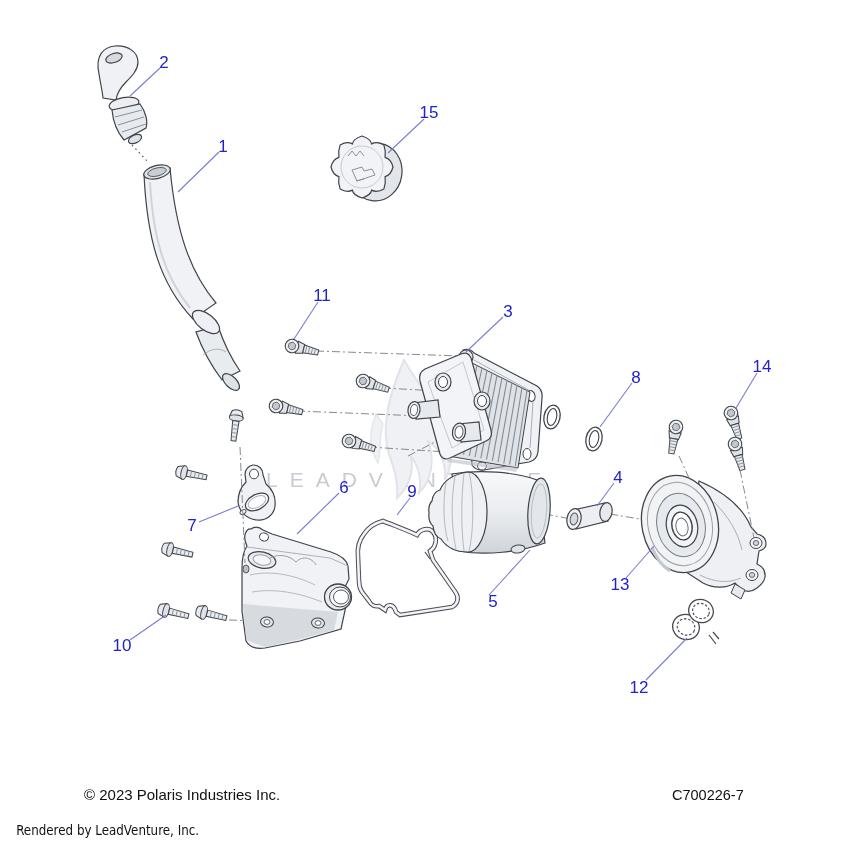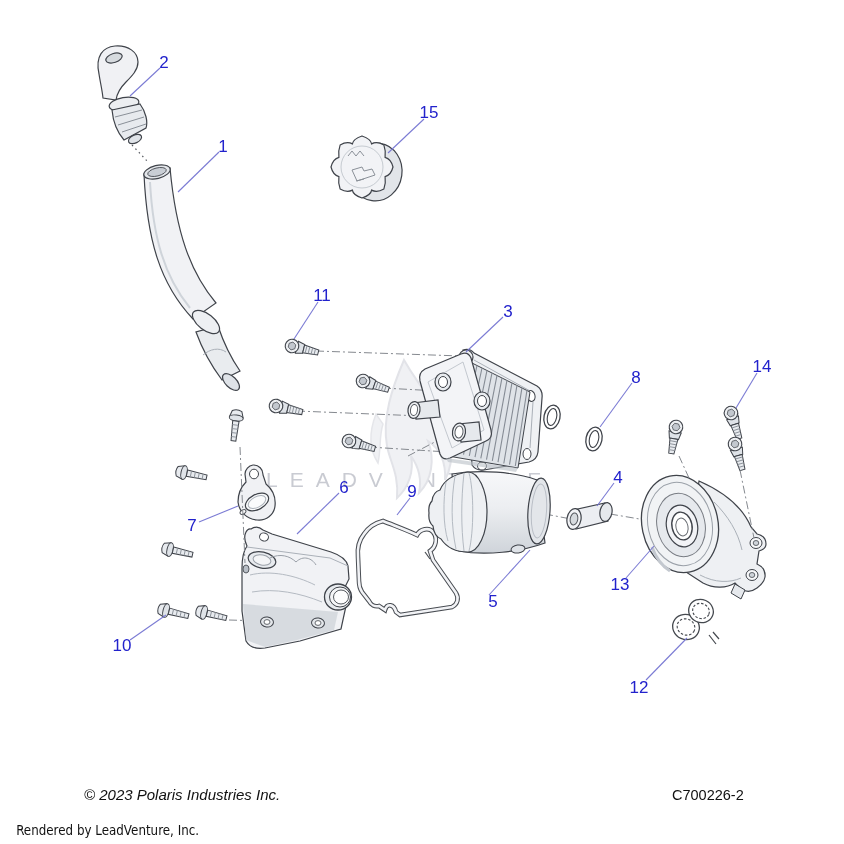--- a/index.html
+++ b/index.html
@@ -2,21 +2,21 @@
 <html><head>
 <meta charset="utf-8">
 <style>
   html,body{margin:0;padding:0;background:#ffffff;}
   .stage{position:relative;width:844px;height:844px;background:#ffffff;overflow:hidden;
          font-family:"Liberation Sans",sans-serif;}
   .wm-text{position:absolute;left:266px;top:468px;z-index:0;font-size:21px;font-weight:500;
            letter-spacing:12px;color:#c9cbd2;white-space:nowrap;user-select:none;}
   svg.diagram{position:absolute;left:0;top:0;z-index:1;}
   .callout{font-family:"Liberation Sans",sans-serif;font-size:17px;}
-  .footer-copyright{position:absolute;left:84px;top:786px;z-index:2;font-size:15px;color:#111;font-style:italic;}
+  .footer-copyright{position:absolute;left:84px;top:786px;z-index:2;font-size:15px;color:#111;}
   .footer-code{position:absolute;left:672px;top:787px;z-index:2;font-size:14.5px;color:#111;}
   .footer-rendered{position:absolute;left:0;right:0;top:821px;z-index:2;text-align:left;}
   .footer-rendered span{display:inline-block;font-size:14px;color:#111;
         font-family:"DejaVu Sans",sans-serif;transform:scaleX(0.85);transform-origin:center;}
 </style>
 </head>
 <body>
 
 <div class="stage">
 
@@ -279,17 +279,17 @@
         <text x="122" y="651" text-anchor="middle" class="callout" fill="#2222cc">10</text>
         <text x="322" y="301" text-anchor="middle" class="callout" fill="#2222cc">11</text>
         <text x="639" y="693" text-anchor="middle" class="callout" fill="#2222cc">12</text>
         <text x="620" y="590" text-anchor="middle" class="callout" fill="#2222cc">13</text>
         <text x="762" y="372" text-anchor="middle" class="callout" fill="#2222cc">14</text>
         <text x="429" y="118" text-anchor="middle" class="callout" fill="#2222cc">15</text>
       </g>
   </svg>
 
   <div class="footer-copyright">© 2023 Polaris Industries Inc.</div>
-  <div class="footer-code">C700226-2</div>
+  <div class="footer-code">C700226-7</div>
   <div class="footer-rendered">
     <span>Rendered by LeadVenture, Inc.</span>
   </div>
 </div>
 
 </body></html>

